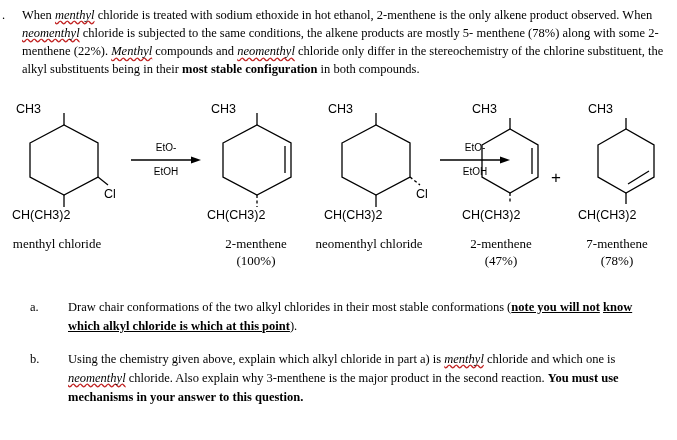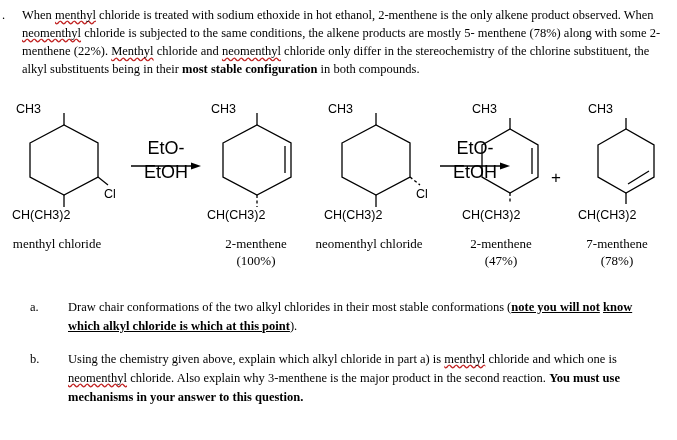--- a/index.html
+++ b/index.html
@@ -37,20 +37,21 @@
   }
   .intro-text {
     display: block;
     margin-left: 14px;
   }
   .sq {
     text-decoration: underline;
     text-decoration-style: wavy;
     text-decoration-color: #c02020;
     text-decoration-skip-ink: none;
+    font-style: italic;
   }
   b { font-weight: bold; }
 
   
   .scheme {
     position: absolute;
     left: 0;
     top: 105px;
     width: 603px;
     height: 170px;
@@ -70,21 +71,21 @@
     font-family: "Liberation Serif", serif;
     font-size: 13px;
     white-space: nowrap;
     text-align: center;
   }
   .arrowbox {
     position: absolute;
     width: 74px;
     text-align: center;
     font-family: "Liberation Sans", sans-serif;
-    font-size: 18px;
+    font-size: 10px;
   }
   .arrowbox .above { display:block; line-height: 14px; }
   .arrowbox .below { display:block; line-height: 14px; }
   .arrow-line {
     position: relative;
     height: 10px;
   }
   .plus {
     position: absolute;
     font-family: "Liberation Sans", sans-serif;
@@ -110,21 +111,21 @@
 </style>
 </head>
 <body>
 
 <div class="page">
 
   <div class="intro">
     <span class="bullet">.</span>
     <span class="intro-text"><span>When </span><span class="sq">menthyl</span><span> chloride is treated with sodium ethoxide in hot ethanol, 2-menthene is the only alkene product</span>
     <span>observed.   When </span><span class="sq">neomenthyl</span><span> chloride is subjected to the same conditions, the alkene products are mostly 5-</span>
-    <span>menthene (78%) along with some 2-menthene (22%).  </span><span class="sq">Menthyl</span><span> chloride and </span><span class="sq">neomenthyl</span><span> chloride only differ in the</span>
+    <span>menthene (78%) along with some 2-menthene (22%).  </span><span class="sq">Menthyl</span><span> compounds and </span><span class="sq">neomenthyl</span><span> chloride only differ in the</span>
     <span>stereochemistry of the chlorine substituent, the alkyl substituents being in their </span><b>most stable configuration</b><span> in both</span>
     <span>compounds.</span></span>
   </div>
 
   <div class="scheme">
 
     <svg class="struct" style="left:18px; top:8px;" width="92" height="95" viewBox="0 0 92 95">
 
       <polygon points="12,30 46,12 80,30 80,64 46,82 12,64" fill="none" stroke="#000" stroke-width="1.3"></polygon>
 

